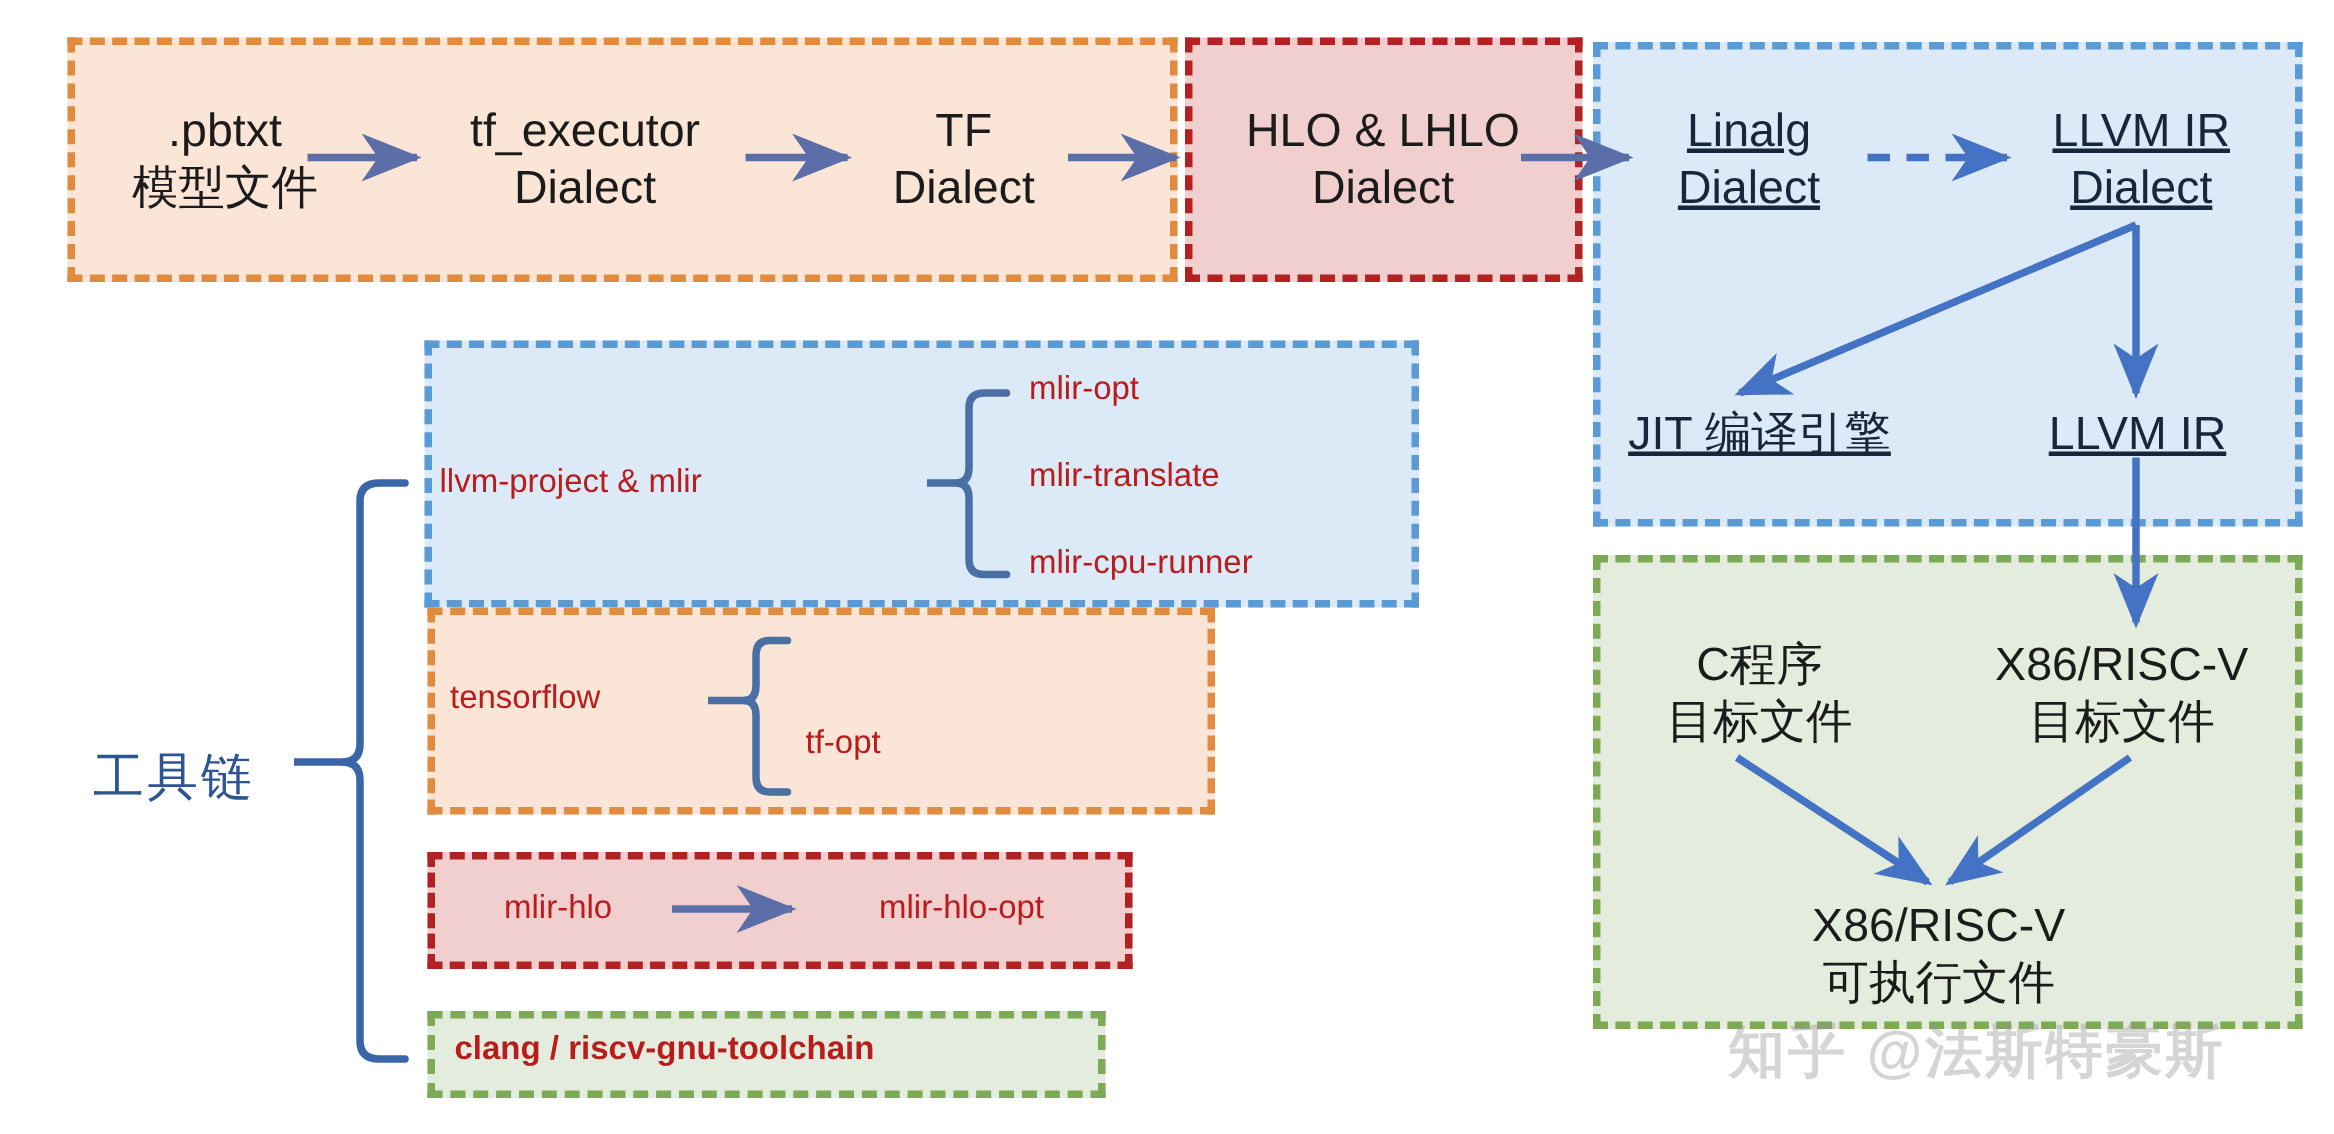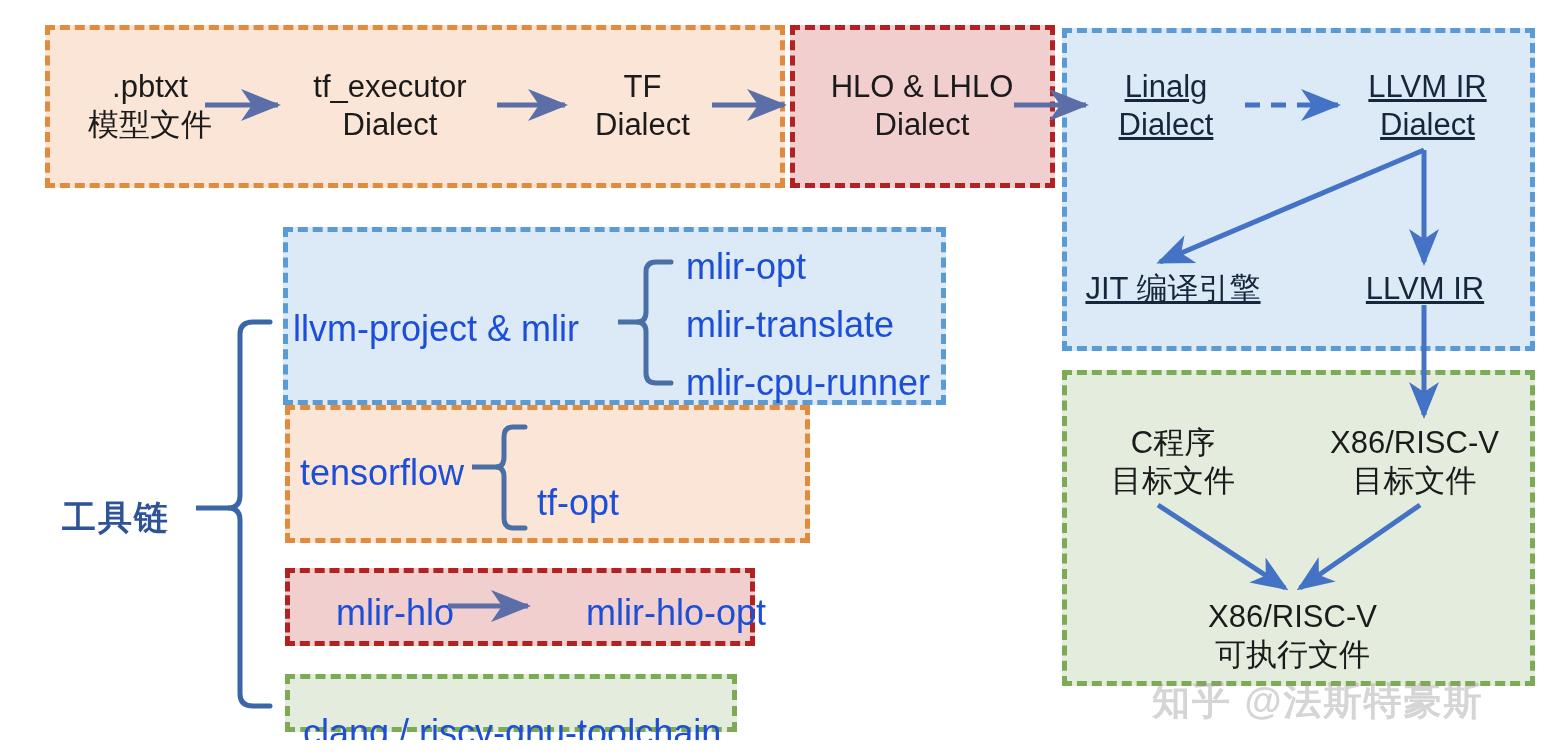--- a/index.html
+++ b/index.html
@@ -35,31 +35,31 @@
     text-align: center;
     line-height: 1.22;
     white-space: pre-line;
     font-weight: 400;
   }
   .node-dark { color: #16263b; text-decoration: underline; }
   .node-lg { font-size: 31px; }
 
   .tool-label {
     position: absolute;
-    color: #1d4ed8;
-    font-size: 36px;
+    color: #b91c1c;
+    font-size: 22px;
     white-space: nowrap;
     text-align: center;
   }
 
   .section-title {
     position: absolute;
     color: #2E5496;
     font-size: 34px;
-    font-weight: bold;
+    font-weight: normal;
     letter-spacing: 2px;
     white-space: nowrap;
   }
 
   svg.overlay {
     position: absolute;
     left: 0;
     top: 0;
     width: 1556px;
     height: 756px;
@@ -139,21 +139,21 @@
 
   <div class="tool-label" style="left:300px; top:452px;">tensorflow</div>
 
 
   <div class="tool-label" style="left:537px; top:482px;">tf-opt</div>
 
   <div class="tool-label" style="left:303px; top:592px;margin-left:33px;">mlir-hlo</div>
 
   <div class="tool-label" style="left:586px; top:592px;">mlir-hlo-opt</div>
 
-  <div class="tool-label" style="left:303px; top:712px;">clang / riscv-gnu-toolchain</div>
+  <div class="tool-label" style="left:303px; top:686px;font-weight:bold;">clang / riscv-gnu-toolchain</div>
 
   <div class="watermark" style="left:1152px; top:676px;">知乎 @法斯特豪斯</div>
 
   <svg class="overlay" viewBox="0 0 1556 756" xmlns="http://www.w3.org/2000/svg">
     <defs>
       <marker id="arrowPurple" markerWidth="9" markerHeight="9" refX="7.4" refY="3.2" orient="auto" markerUnits="strokeWidth">
         <path d="M0,0 L8,3.2 L0,6.4 L2.2,3.2 Z" fill="#5B6EA8"></path>
       </marker>
       <marker id="arrowBlue" markerWidth="9" markerHeight="9" refX="7.4" refY="3.2" orient="auto" markerUnits="strokeWidth">
         <path d="M0,0 L8,3.2 L0,6.4 L2.2,3.2 Z" fill="#4472C4"></path>

